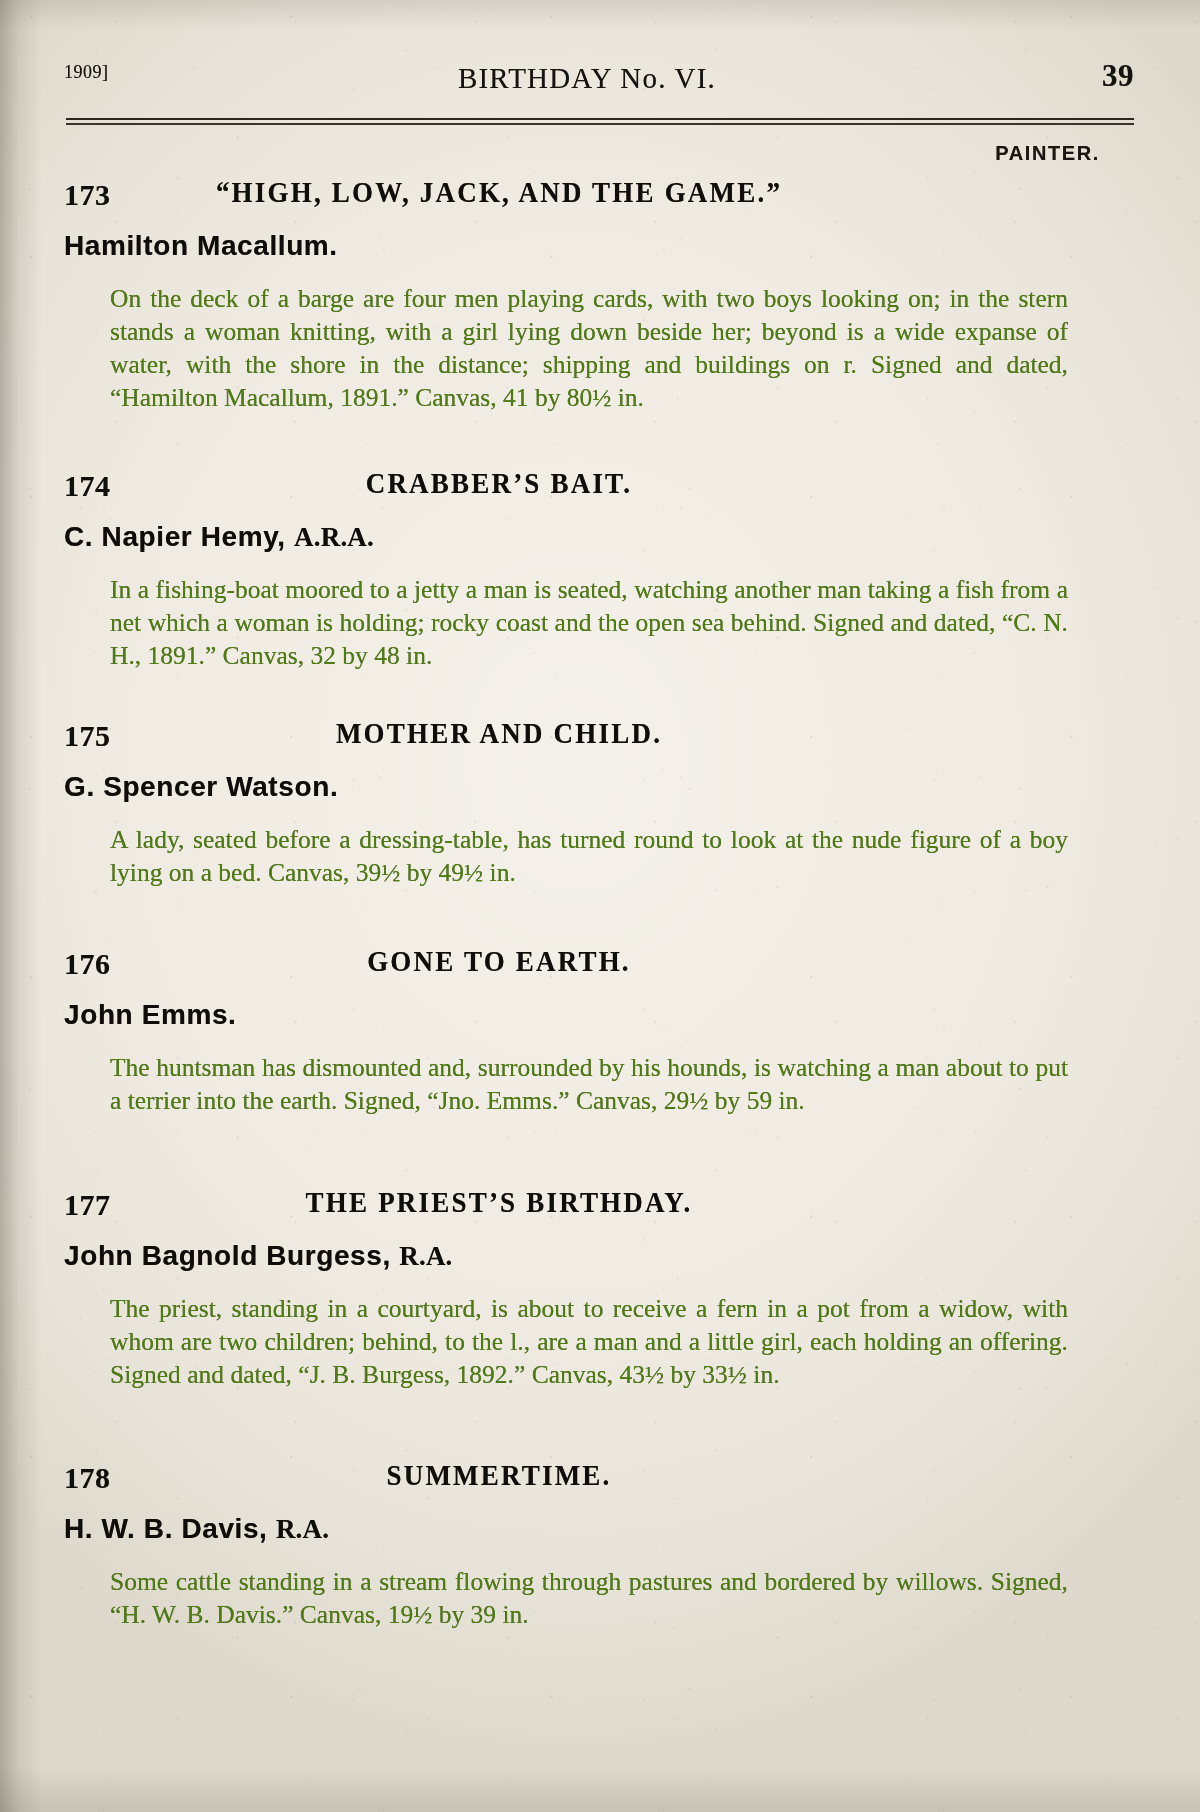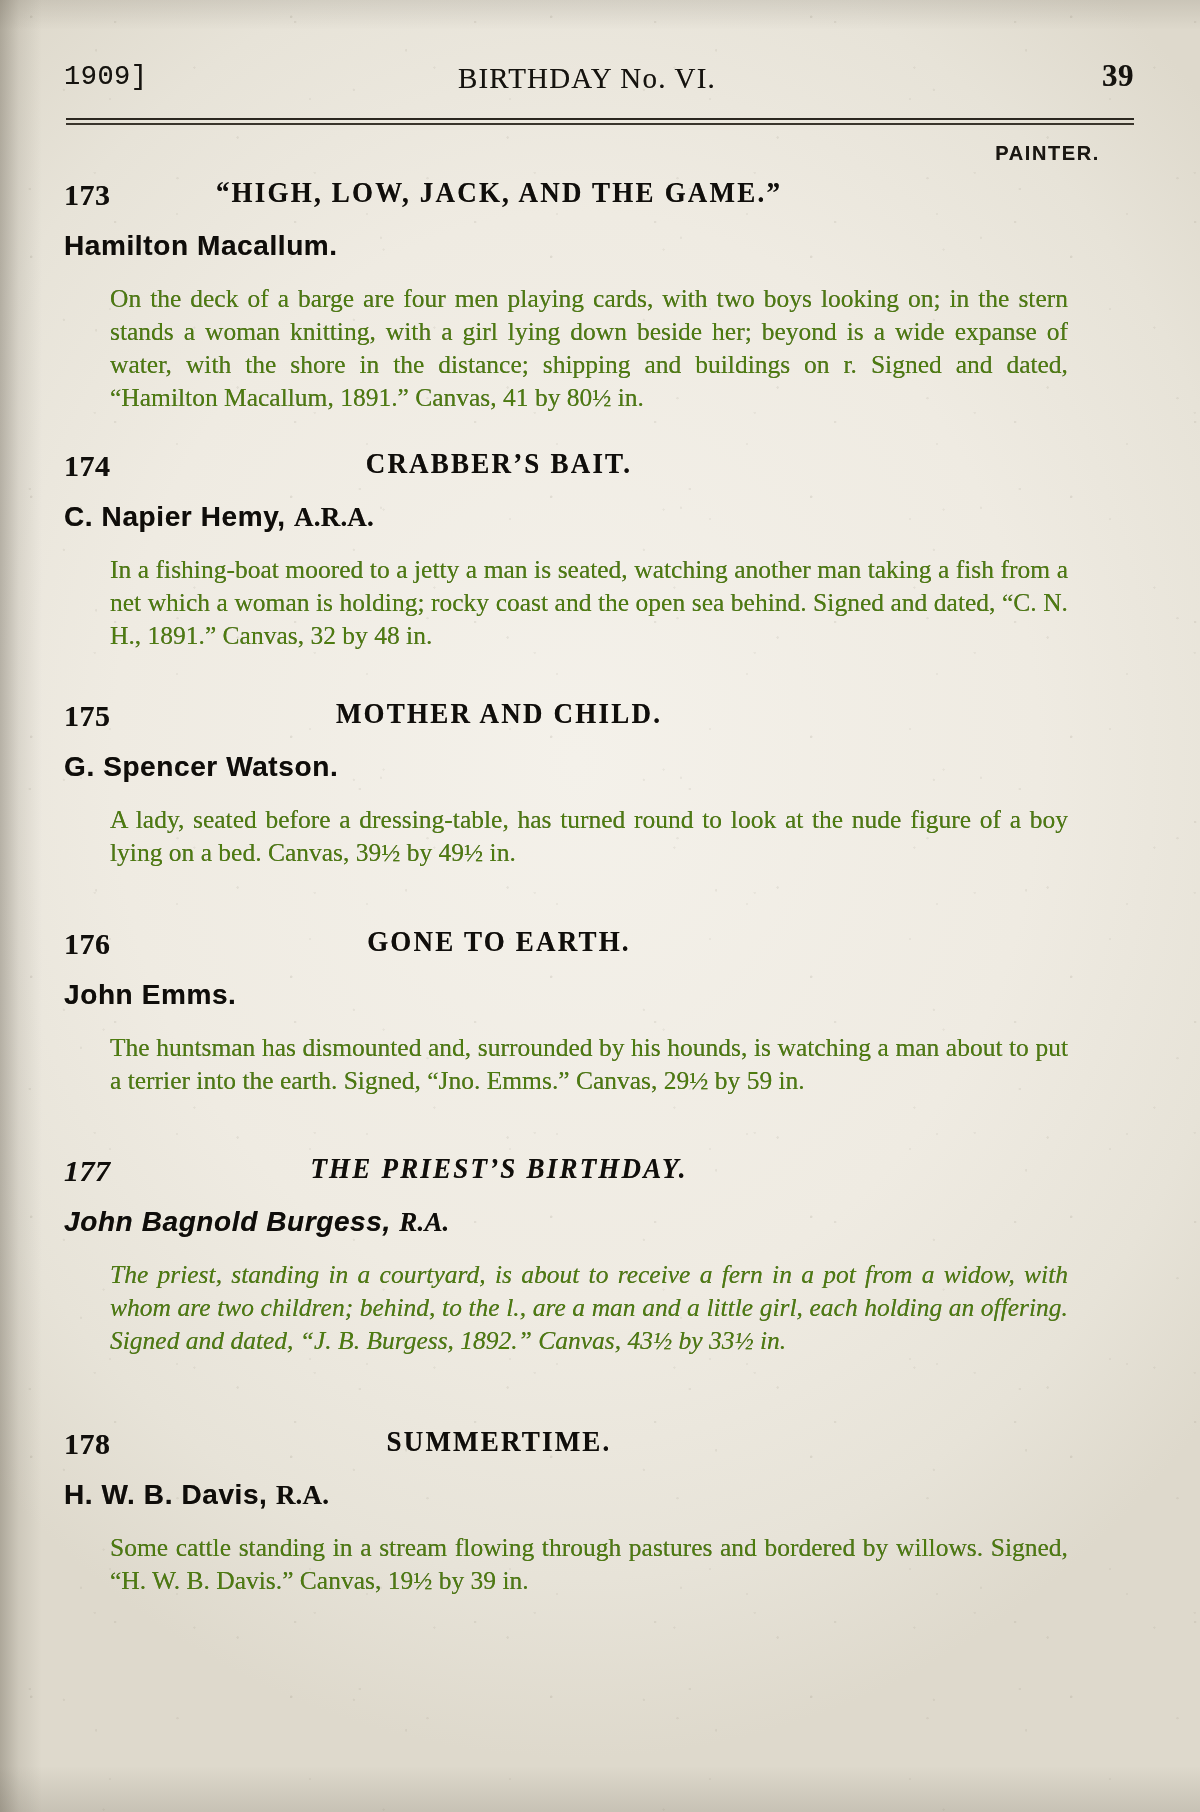--- a/index.html
+++ b/index.html
@@ -70,23 +70,22 @@
   .runhead {
     position: absolute;
     top: 62px;
     left: 64px;
     right: 66px;
     height: 44px;
   }
   .runhead-year {
     position: absolute;
     left: 0; top: 0;
-    font-size: 27px;
+    font-size: 18px;
     letter-spacing: .5px;
-    font-family: Liberation Mono, monospace;
   }
   .runhead-title {
     position: absolute;
     left: 0; right: 0; top: 0;
     text-align: center;
     font-size: 29px;
     letter-spacing: 1.2px;
     transform: translateX(-12px);
   }
   .runhead-folio {
@@ -186,24 +185,24 @@
     line-height: 1.30;
     text-align: justify;
     text-indent: 0;
     padding-left: 46px;
     padding-right: 6px;
     color: #4d7c0f;
   }
 
   
   .e173 { margin-top: 8px; }
-  .e174 { margin-top: 32px; }
+  .e174 { margin-top: 52px; }
   .e175 { margin-top: 45px; }
   .e176 { margin-top: 56px; }
-  .e177 { margin-top: 54px; font-style: italic; }
+  .e177 { margin-top: 68px; }
   .e178 { margin-top: 68px; }
 
   
   .ink {
     text-shadow: 0 0 .6px rgba(20,16,10,.55);
   }
 </style>
 </head>
 <body>
 

